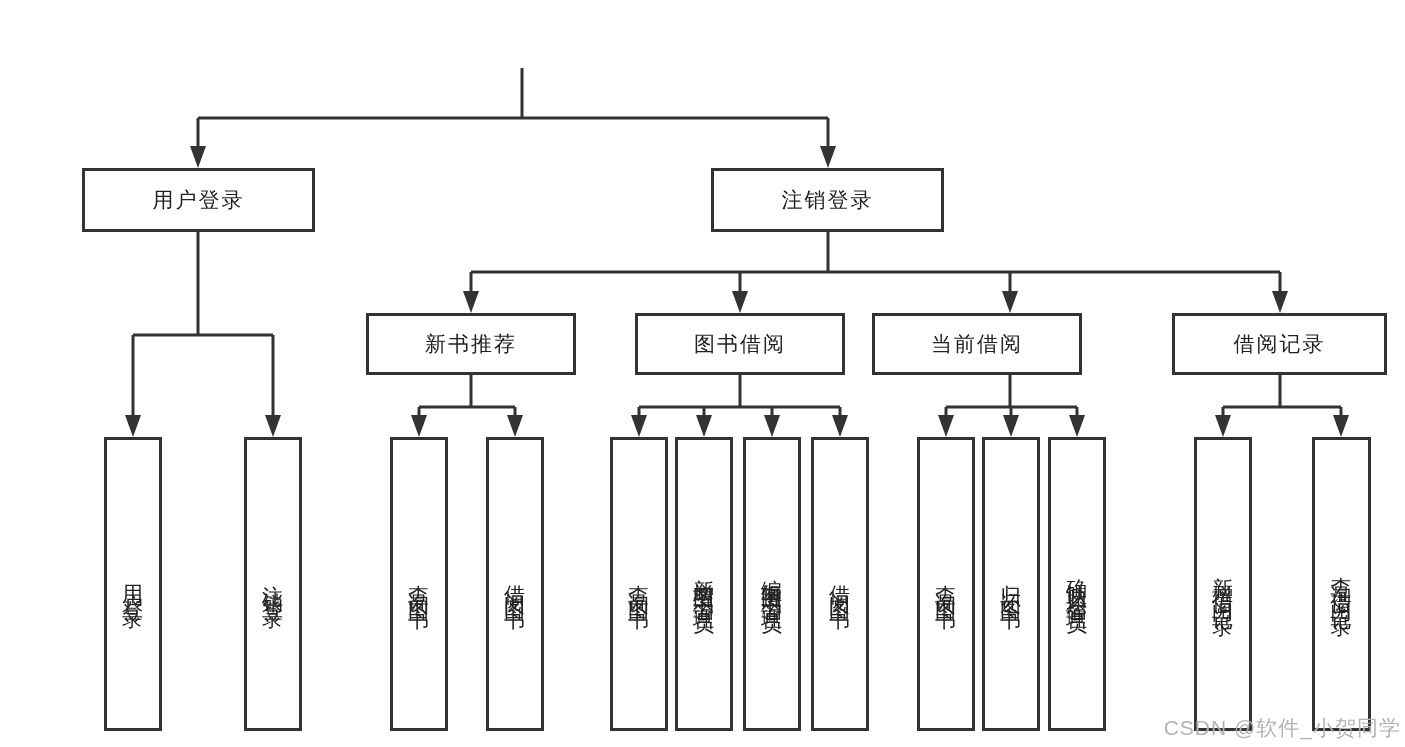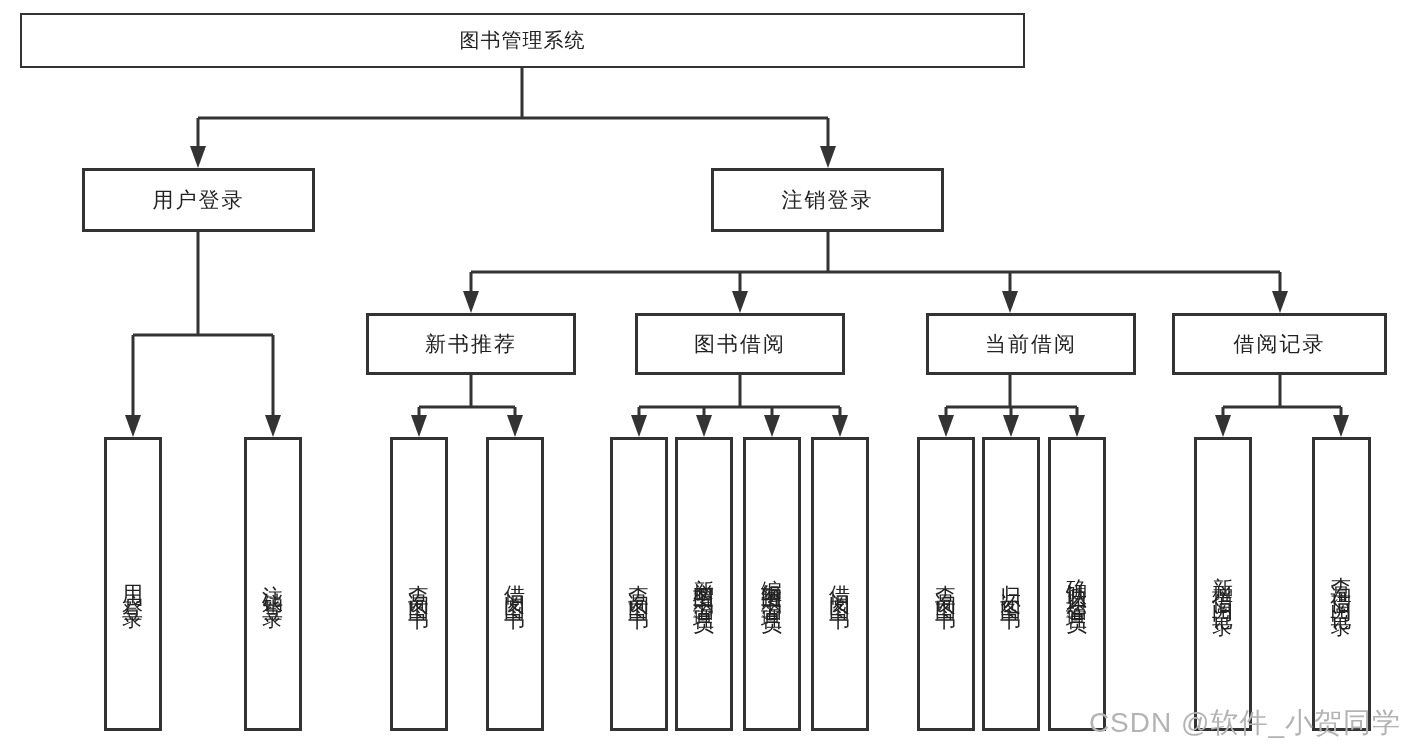--- a/index.html
+++ b/index.html
@@ -51,21 +51,21 @@
     font-size: 21px;
     line-height: 1;
     letter-spacing: 8px;
     white-space: nowrap;
   }
   .leaf.dense .lbl { letter-spacing: 5px; }
   .watermark {
     position: absolute;
     right: 4px;
     bottom: 5px;
-    font-size: 28px;
+    font-size: 21px;
     color: #b3b3b3;
     letter-spacing: 1px;
     z-index: 3;
   }
 </style>
 </head>
 <body>
 
 <div class="canvas">
 
@@ -102,38 +102,35 @@
       <polygon points="764,415 780,415 772,437"></polygon>
       <polygon points="832,415 848,415 840,437"></polygon>
       <polygon points="938,415 954,415 946,437"></polygon>
       <polygon points="1003,415 1019,415 1011,437"></polygon>
       <polygon points="1069,415 1085,415 1077,437"></polygon>
       <polygon points="1215,415 1231,415 1223,437"></polygon>
       <polygon points="1333,415 1349,415 1341,437"></polygon>
     </g>
   </svg>
 
-  <div class="box root-box">
-    <span class="lbl">图书管理系统</span>
-  </div>
 
   <div class="box branch-box lvl2" style="left:82px;">
     <span class="lbl">用户登录</span>
   </div>
   <div class="box branch-box lvl2" style="left:711px;">
     <span class="lbl">注销登录</span>
   </div>
 
   <div class="box branch-box lvl3" style="left:635px;">
     <span class="lbl">图书借阅</span>
   </div>
   <div class="box branch-box lvl3" style="left:366px;">
     <span class="lbl">新书推荐</span>
   </div>
-  <div class="box branch-box lvl3" style="left:926px;">
+  <div class="box branch-box lvl3" style="left:872px;">
     <span class="lbl">当前借阅</span>
   </div>
   <div class="box branch-box lvl3" style="left:1172px;width:215px;">
     <span class="lbl">借阅记录</span>
   </div>
 
   <div class="box leaf" style="left:104px;">
     <span class="lbl">用户登录</span>
   </div>
   <div class="box leaf" style="left:244px;">

